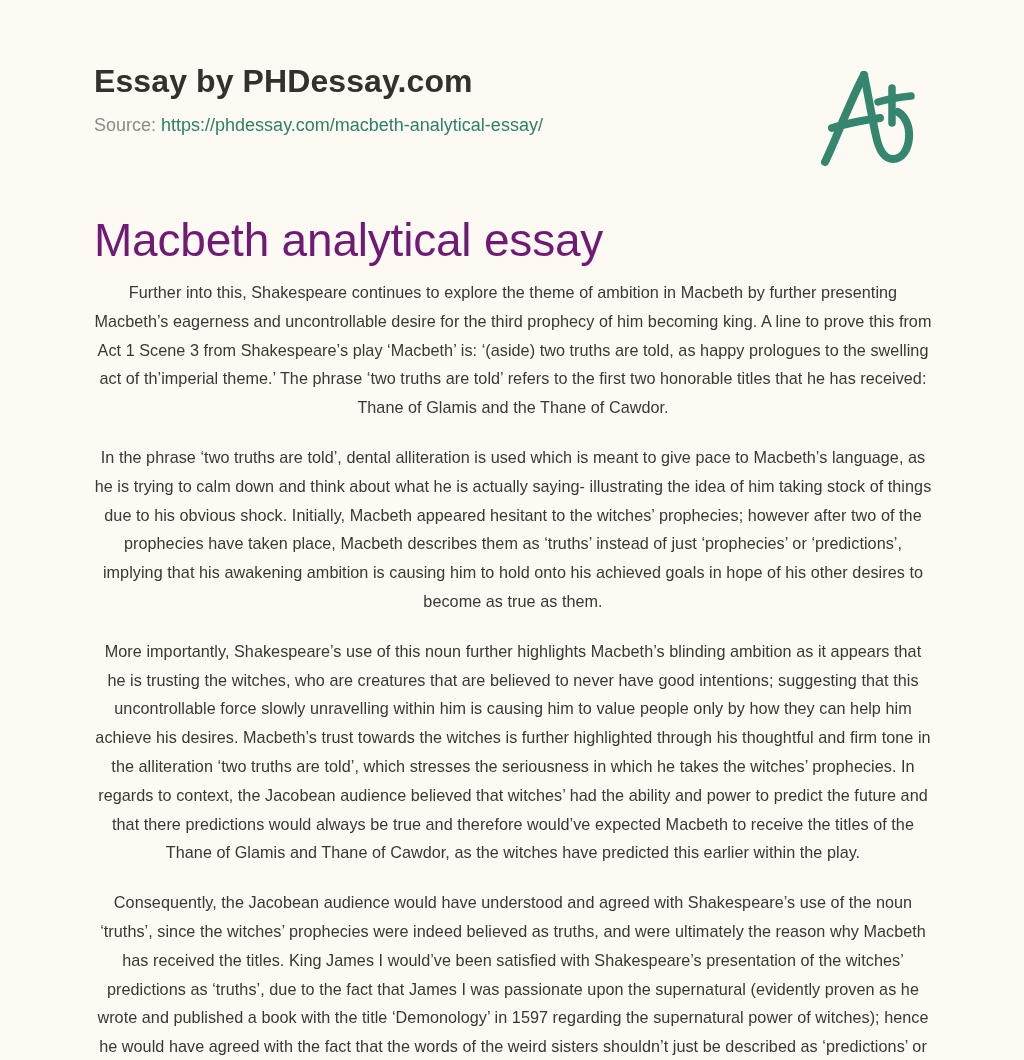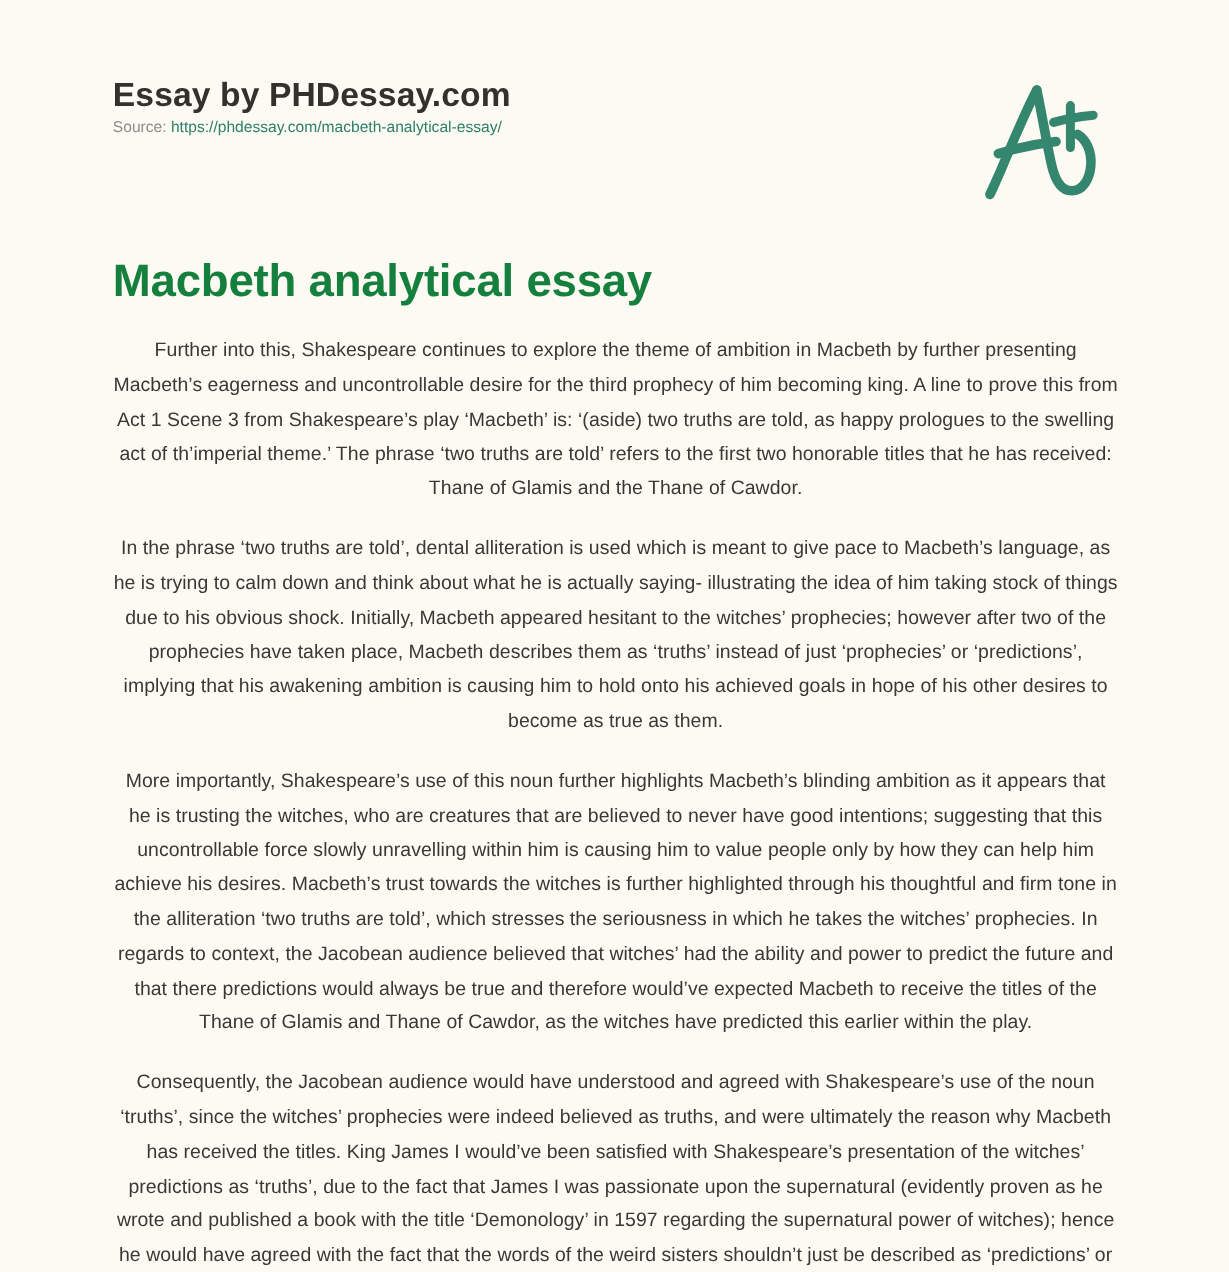--- a/index.html
+++ b/index.html
@@ -25,31 +25,31 @@
 
   
   .header {
     position: absolute;
     left: 94px;
     top: 62px;
     right: 80px;
   }
 
   .brand-line {
-    font-size: 28px;
+    font-size: 32px;
     font-weight: bold;
     color: #33302d;
     letter-spacing: 0.1px;
     line-height: 1.2;
     margin: 0;
   }
 
   .source-line {
-    margin: 2px 0 0 0;
-    font-size: 13px;
+    margin: 14px 0 0 0;
+    font-size: 18px;
     color: #8d8a86;
     line-height: 1.3;
     white-space: nowrap;
   }
 
   .source-link {
     color: #2d8069;
     text-decoration: none;
   }
 
@@ -62,23 +62,23 @@
     height: 104px;
   }
   .logo svg { display: block; width: 108px; height: 104px; }
 
   
   .essay-title {
     position: absolute;
     left: 94px;
     top: 212px;
     margin: 0;
-    font-size: 38px;
-    font-weight: bold;
-    color: #15803d;
+    font-size: 46px;
+    font-weight: normal;
+    color: #701a75;
     letter-spacing: -0.2px;
     line-height: 1.25;
   }
 
   
   .essay-body {
     position: absolute;
     left: 94px;
     top: 278px;
     width: 838px;

